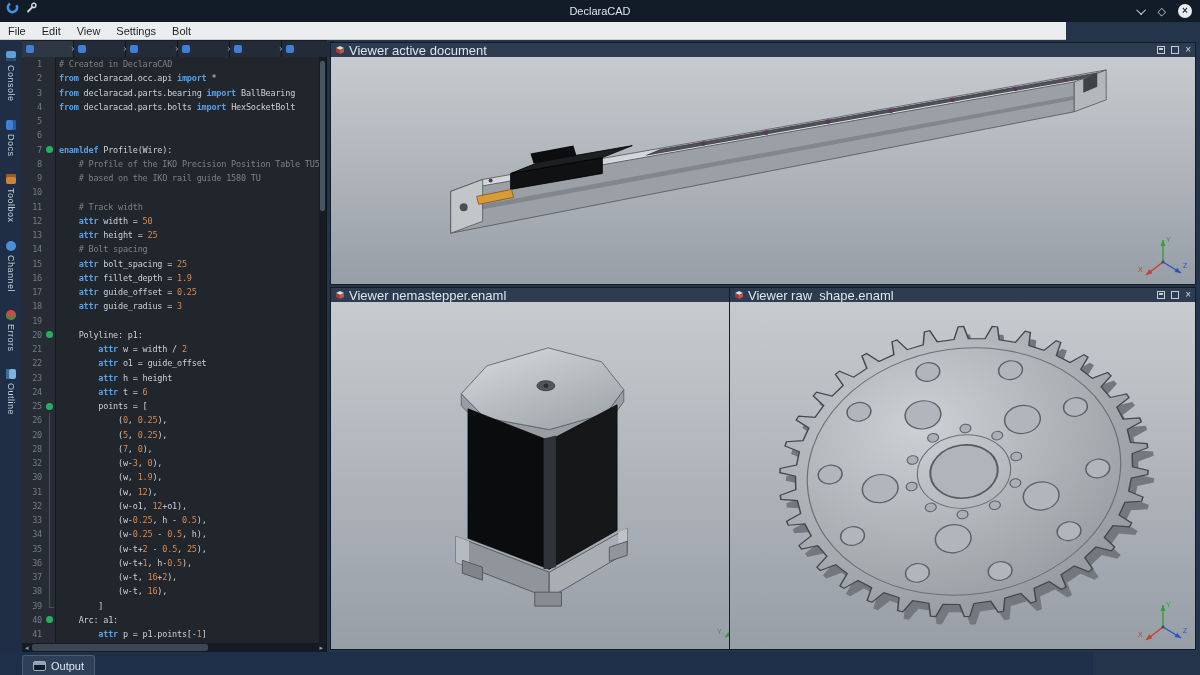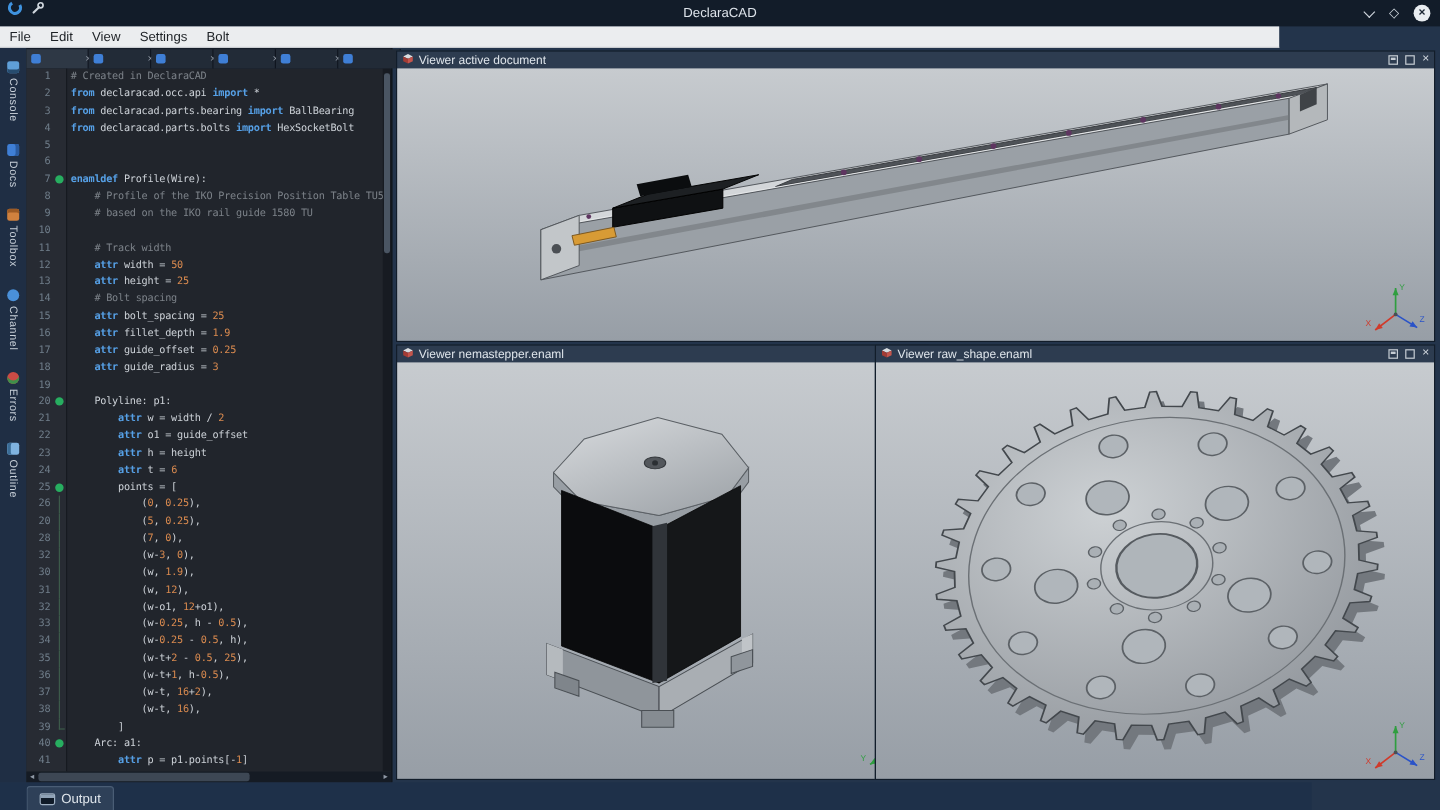--- a/index.html
+++ b/index.html
@@ -79,21 +79,21 @@
   .hscroll .track{flex:1;position:relative;height:7px}
   .hscroll .thumb{position:absolute;left:0;top:0;width:62%;height:7px;background:#3d4754;border-radius:2px}
 
   
   .viewer{position:absolute;background:var(--viewer-titlebar-bg);display:flex;flex-direction:column;
     border:1px solid #121d2a}
   #viewer1{left:330px;top:42px;width:866px;height:243px}
   #viewer2{left:330px;top:287px;width:444px;height:363px}
   #viewer3{left:729px;top:287px;width:467px;height:363px}
   .viewer-titlebar{height:14px;display:flex;align-items:center;gap:4px;padding:0 4px;flex:none}
-  .viewer-title{font-size:10px;color:#dfe5eb;white-space:nowrap}
+  .viewer-title{font-size:13px;color:#dfe5eb;white-space:nowrap}
   .dock-btns{margin-left:auto;display:flex;gap:6px;align-items:center}
   .db-float{width:8px;height:8px;border:1px solid #c6cdd4;position:relative}
   .db-float::after{content:"";position:absolute;left:1px;right:1px;top:1px;height:2px;background:#c6cdd4}
   .db-max{width:8px;height:8px;border:1px solid #c6cdd4}
   .db-close{color:#d4dae0;font-size:10px;line-height:10px}
   .viewer-canvas{flex:1;position:relative;overflow:hidden;
     background:linear-gradient(180deg,var(--viewer-bg-top),var(--viewer-bg-bottom))}
   .model{position:absolute;inset:0;width:100%;height:100%}
   .triad{position:absolute;right:4px;bottom:2px}
 

